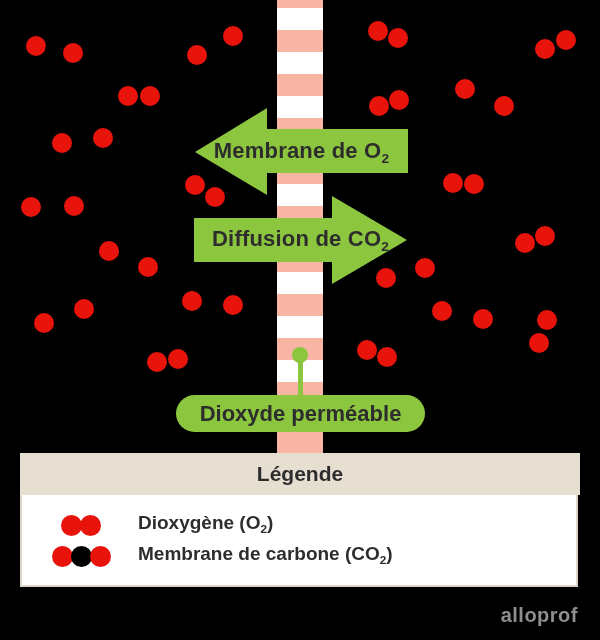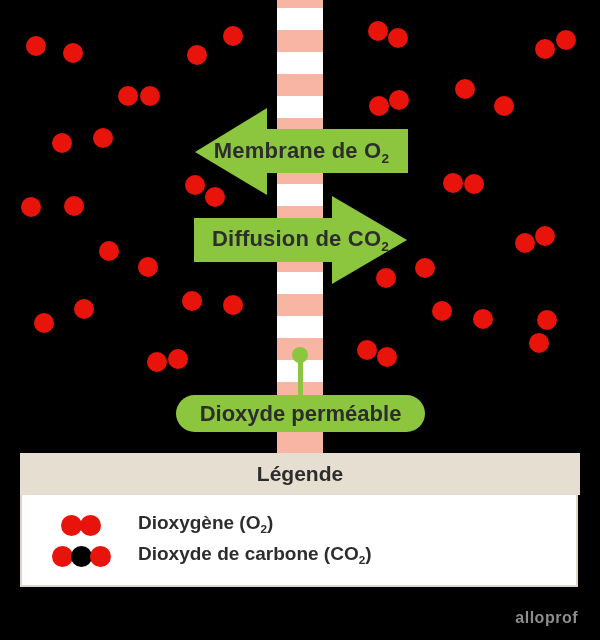--- a/index.html
+++ b/index.html
@@ -55,21 +55,21 @@
   .legend-row.row1{top:48px;}
   .legend-swatch{width:86px;display:flex;align-items:center;justify-content:center;}
   .ldot{width:21px;height:21px;border-radius:50%;display:inline-block;flex:0 0 auto;}
   .ldot.red{background:var(--red);}
   .ldot.black{background:var(--carbon-black);}
   .ldot + .ldot{margin-left:-2px;}
   .legend-label{color:var(--text-dark);font-weight:bold;font-size:19px;margin-left:14px;
     white-space:nowrap;}
 
   .watermark{position:absolute;right:22px;bottom:13px;color:var(--watermark-gray);
-    font-weight:bold;font-size:16px;letter-spacing:0.5px;}
+    font-weight:bold;font-size:20px;letter-spacing:0.5px;}
 </style>
 </head>
 <body>
 
 <div class="stage">
 
   <div class="membrane"></div>
 
   <div>
       <div class="atom red" style="left: 118px; top: 86px;"></div>
@@ -152,21 +152,21 @@
           </span>
         <span class="legend-label"><span>Dioxygène (O</span><span class="sub">2</span><span>)</span></span>
       </div>
 
       <div class="legend-row row1">
         <span class="legend-swatch">
             <span class="ldot red"></span>
             <span class="ldot black"></span>
             <span class="ldot red"></span>
           </span>
-        <span class="legend-label"><span>Dioxyde de carbone (CO</span><span class="sub">2</span><span>)</span></span>
+        <span class="legend-label"><span>Membrane de carbone (CO</span><span class="sub">2</span><span>)</span></span>
       </div>
 
     </div>
   </div>
 
   <div class="watermark">alloprof</div>
 
 </div>
 
 </body></html>

